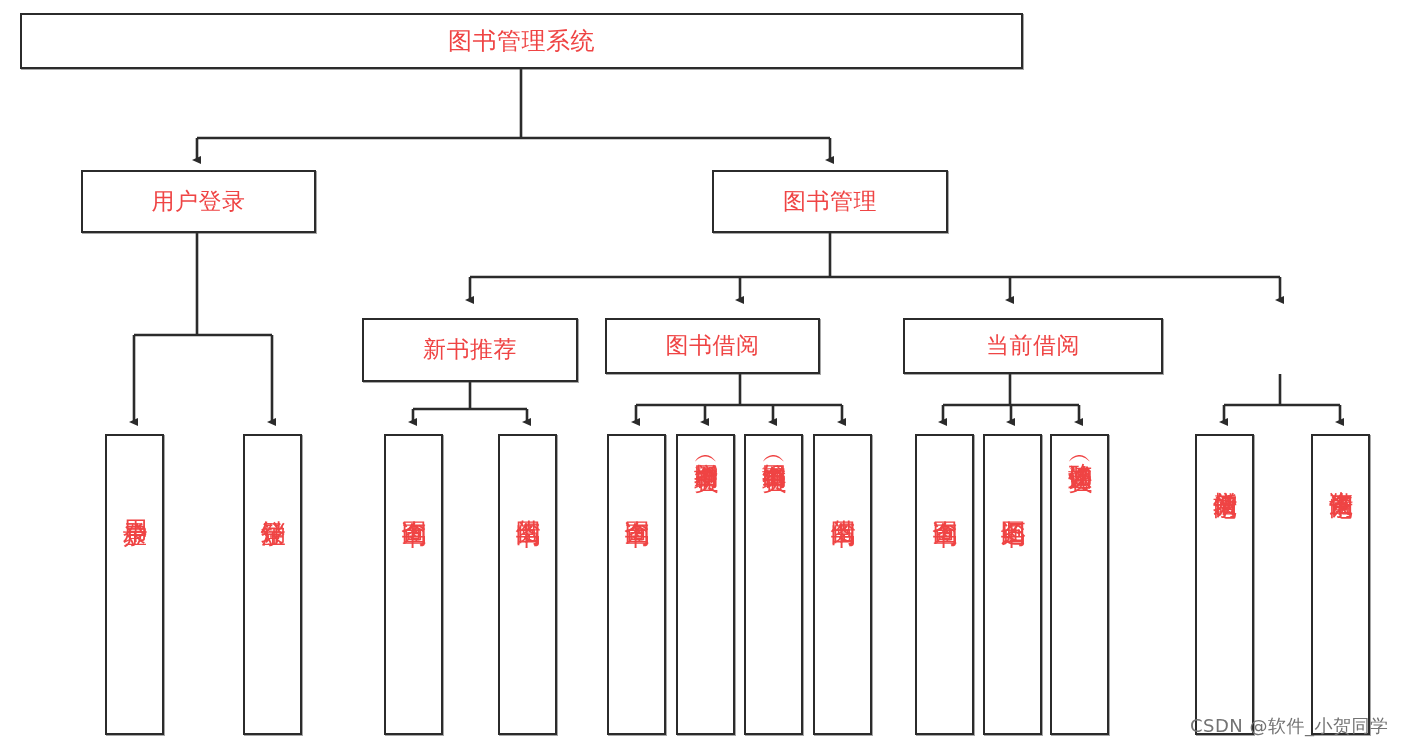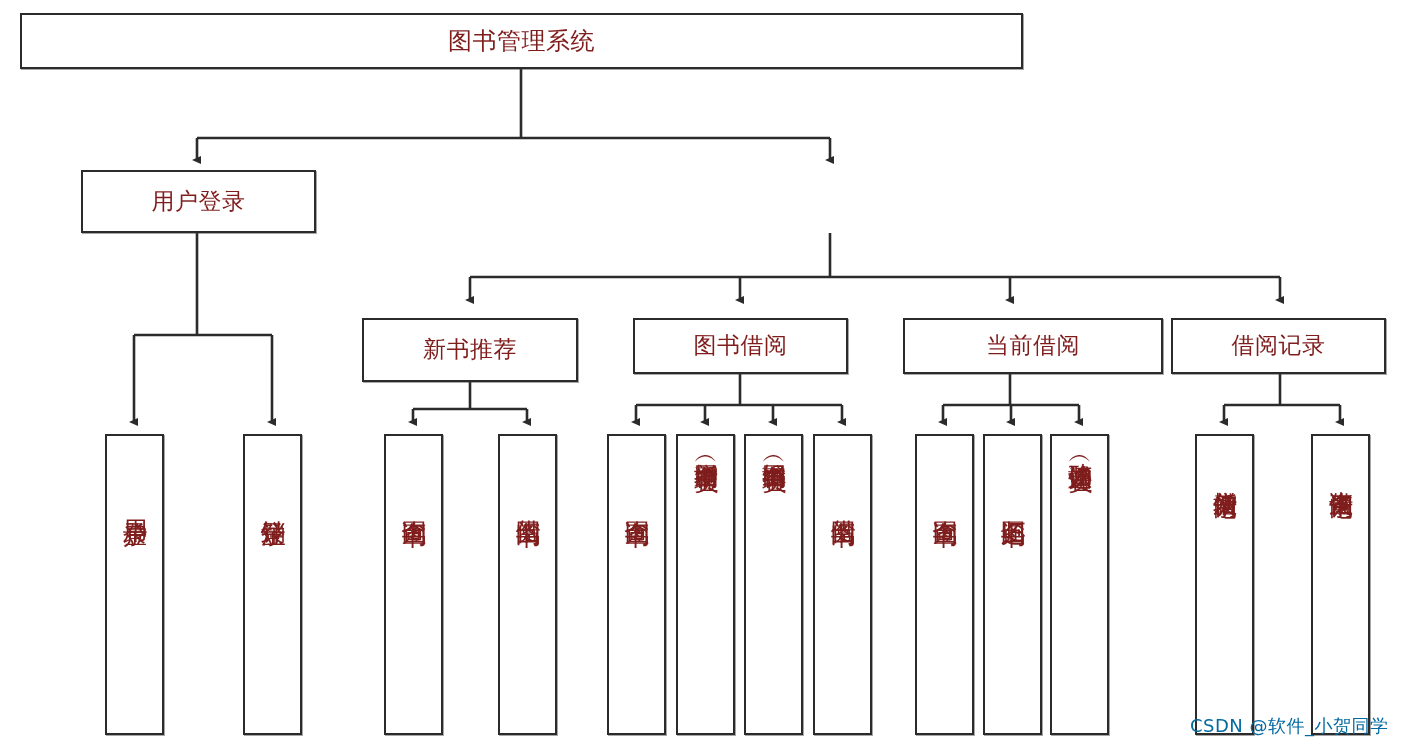--- a/index.html
+++ b/index.html
@@ -30,21 +30,21 @@
     position: absolute;
     box-sizing: border-box;
     background: #ffffff;
     border: 2px solid #2b2b2b;
     display: flex;
     align-items: center;
     justify-content: center;
     box-shadow: 1px 1px 0 rgba(60,60,60,0.45);
   }
   .node .label {
-    color: #7f1d1d;
+    color: #ef4444;
     text-align: right;
     line-height: 1.18;
     white-space: nowrap;
   }
   .node-h .label {
     font-size: 23px;
     letter-spacing: 0.5px;
   }
   .node-root .label {
     font-size: 24px;
@@ -64,21 +64,21 @@
     white-space: nowrap;
   }
   .node-v.tall-text .label {
     font-size: 24px;
   }
   #watermark {
     position: absolute;
     left: 1190px;
     top: 714px;
     font-size: 18px;
-    color: #0369a1;
+    color: #737373;
     letter-spacing: 0.5px;
     white-space: nowrap;
     font-family: "DejaVu Sans", "Liberation Sans", sans-serif;
   }
 </style>
 </head>
 <body>
 
 <div id="diagram-root">
 
@@ -133,36 +133,36 @@
   </svg>
 
   <div class="node node-h node-root" style="left:20px; top:13px; width:1003px; height:56px;">
     <span class="label">图书管理系统</span>
   </div>
 
   <div class="node node-h" style="left:81px; top:170px; width:235px; height:63px;">
     <span class="label">用户登录</span>
   </div>
 
+  <div class="node node-h" style="left:712px; top:170px; width:236px; height:63px;">
+    <span class="label">图书管理</span>
+  </div>
 
   <div class="node node-h" style="left:362px; top:318px; width:216px; height:64px;">
     <span class="label">新书推荐</span>
   </div>
 
-  <div class="node node-h" style="left:633px; top:318px; width:215px; height:56px;">
+  <div class="node node-h" style="left:605px; top:318px; width:215px; height:56px;">
     <span class="label">图书借阅</span>
   </div>
 
   <div class="node node-h" style="left:903px; top:318px; width:260px; height:56px;">
     <span class="label">当前借阅</span>
   </div>
 
-  <div class="node node-h" style="left:1171px; top:318px; width:215px; height:56px;">
-    <span class="label">借阅记录</span>
-  </div>
 
   <div class="node node-v" style="left:105px; top:434px; width:59px; height:301px; padding-top:64px;">
     <span class="label">用户登录</span>
   </div>
 
   <div class="node node-v" style="left:243px; top:434px; width:59px; height:301px; padding-top:64px;">
     <span class="label">注销登录</span>
   </div>
 
   <div class="node node-v" style="left:384px; top:434px; width:59px; height:301px; padding-top:64px;">

